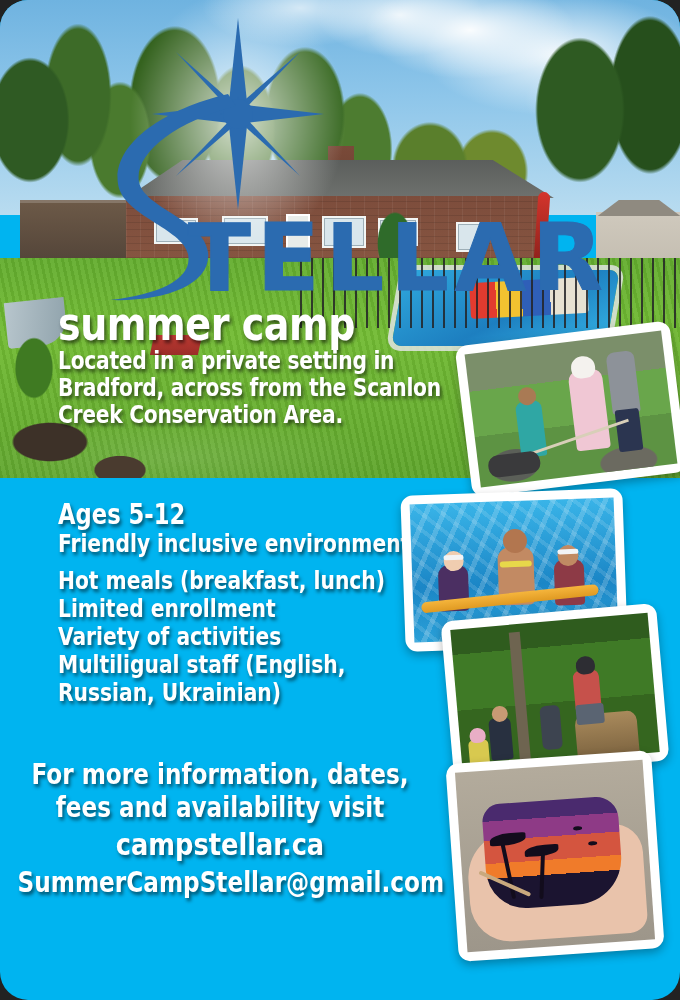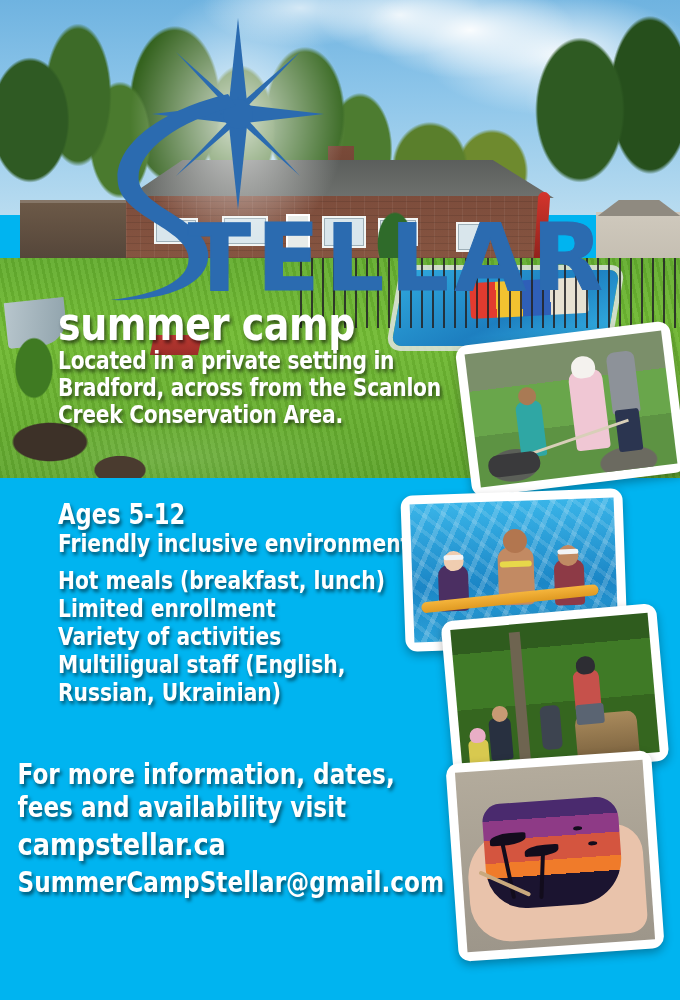--- a/index.html
+++ b/index.html
@@ -6,20 +6,21 @@
   html,body { background:#222; }
   body {
     font-family:"Liberation Sans", sans-serif;
     display:flex; justify-content:center;
   }
   #flyer {
     position:relative;
     width:680px; height:1000px;
     overflow:hidden;
     background:#00b4f0;
+    border-radius:28px;
   }
 
   
   .photo-hero {
     position:absolute; left:0; top:0; width:680px; height:478px;
     overflow:hidden;
   }
   .hero-sky {
     position:absolute; left:0; top:0; width:680px; height:215px;
     background:
@@ -174,21 +175,21 @@
 
   
   .features { position:absolute; left:58px; top:500px; }
   .f-ages   { font-size:28px; line-height:30px; }
   .f-line   { font-size:25px; line-height:28px; }
   .features .txt { transform:scaleX(.9); transform-origin:left top; white-space:nowrap; }
   .f-gap { height:9px; }
 
   
   .contact {
-    position:absolute; left:0; top:758px; width:440px; text-align:left;
+    position:absolute; left:0; top:758px; width:440px; text-align:center;
   }
   .c-line { font-size:28px; line-height:33px; }
   .c-site { font-size:31px; line-height:40px; }
   .c-mail { font-size:28px; line-height:38px; }
   .contact .txt { transform:scaleX(.92); white-space:nowrap; }
 
   
   .pola {
     position:absolute;
     background:#ffffff;

